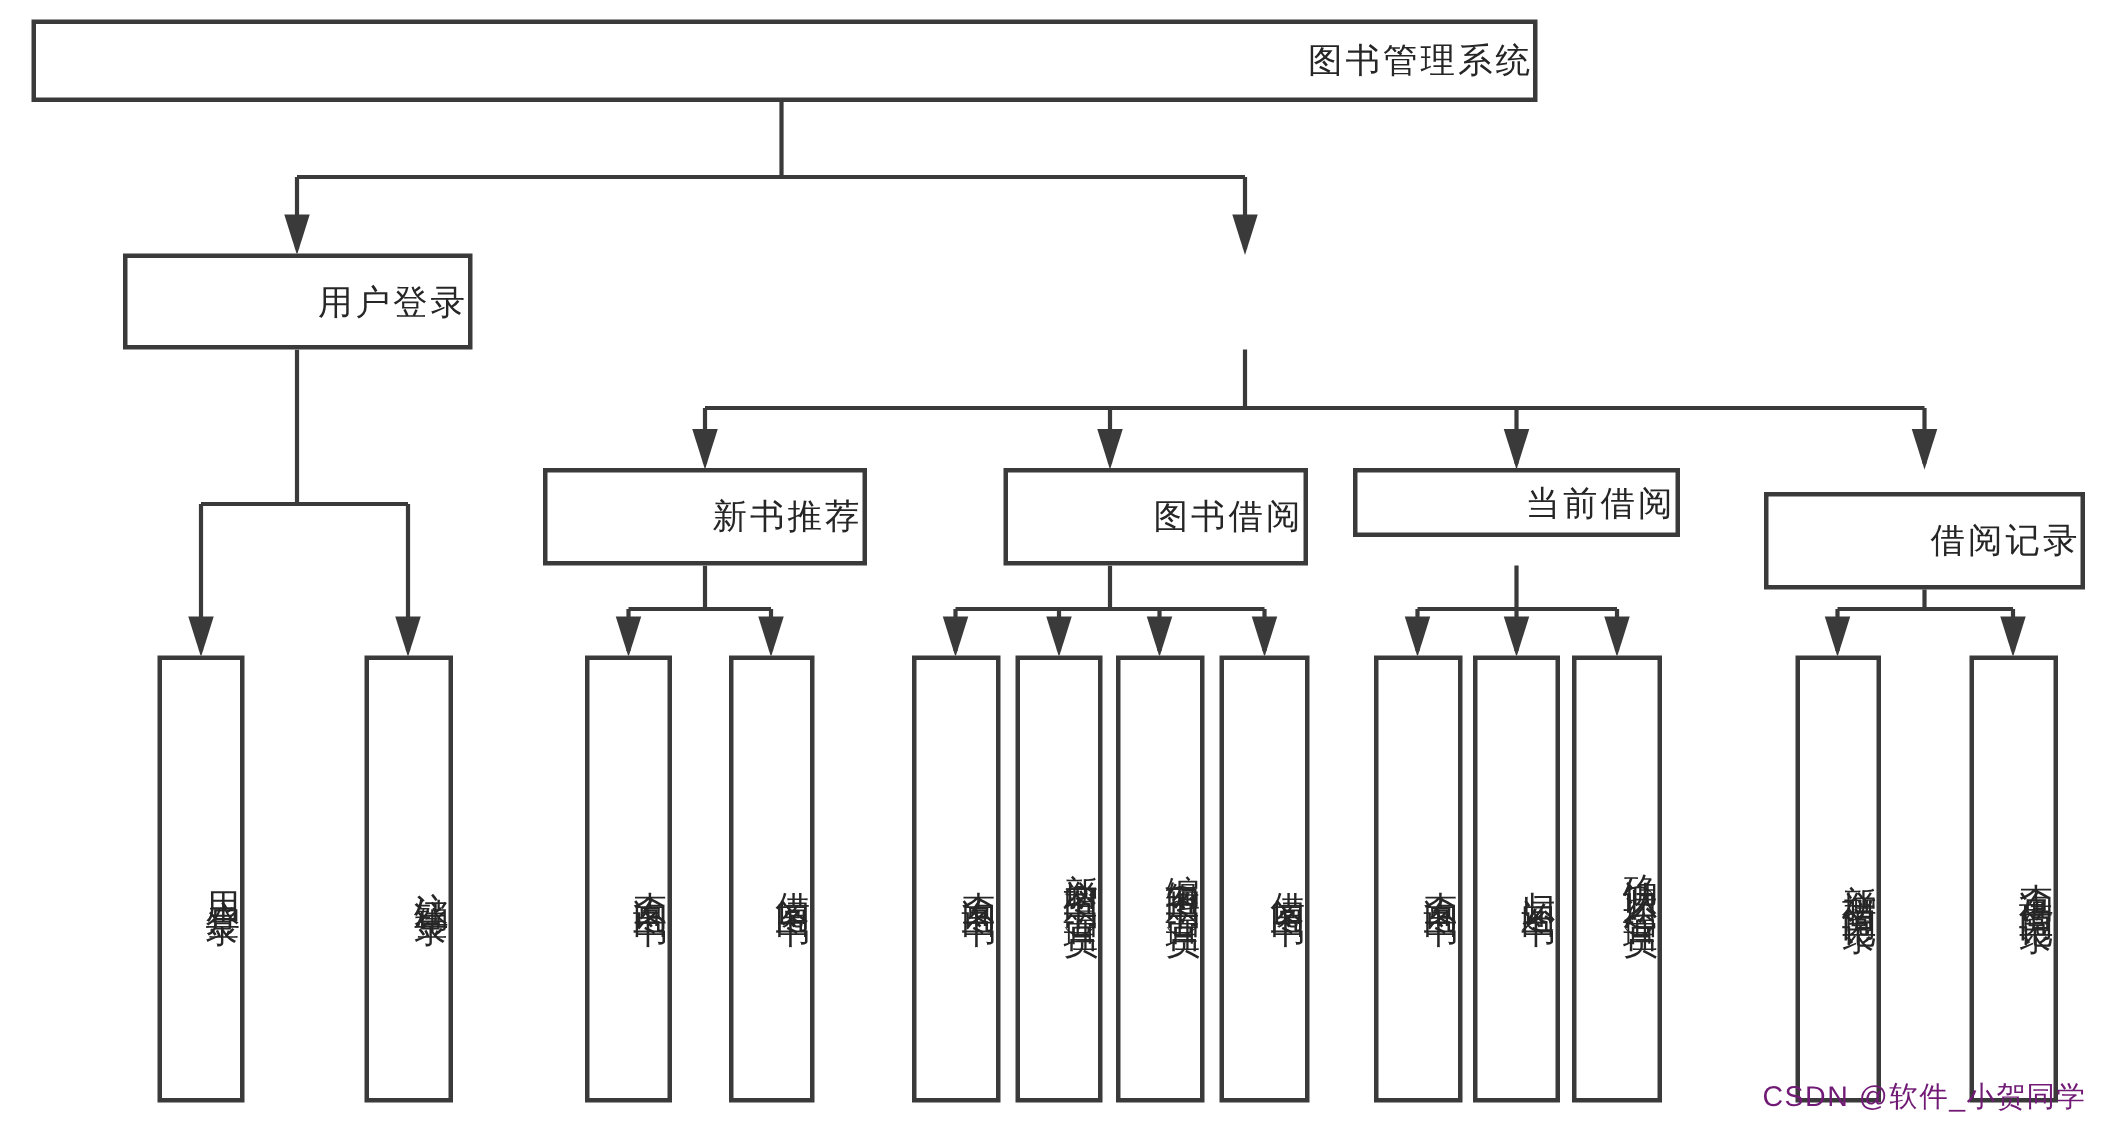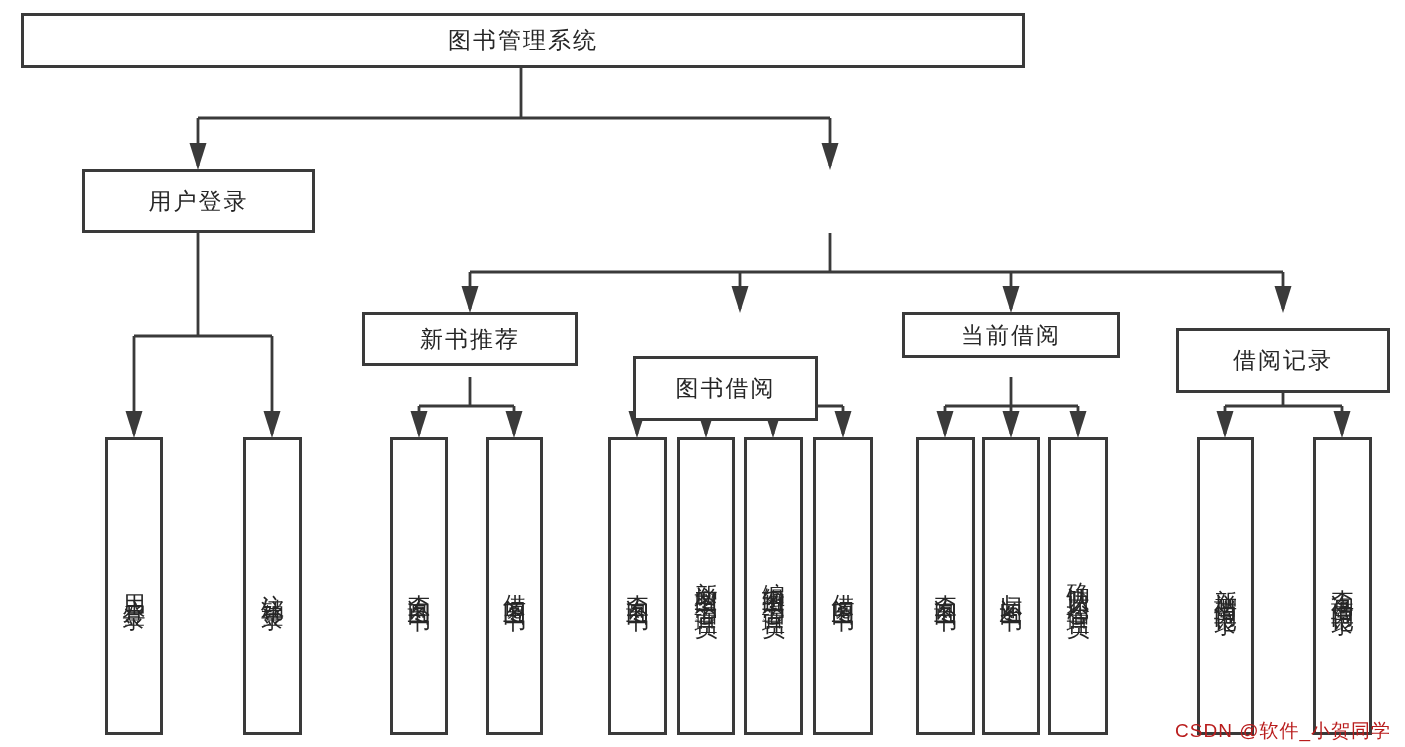--- a/index.html
+++ b/index.html
@@ -21,21 +21,21 @@
     top: 0;
     z-index: 1;
   }
   .box {
     position: absolute;
     box-sizing: border-box;
     border: 3px solid #3a3a3a;
     background: #ffffff;
     display: flex;
     align-items: center;
-    justify-content: center;
+    justify-content: flex-end;
     z-index: 2;
     color: #262626;
   }
   .h-label {
     font-size: 23px;
     letter-spacing: 2px;
     white-space: nowrap;
   }
   .v-label {
     writing-mode: vertical-rl;
@@ -44,21 +44,21 @@
     letter-spacing: 5px;
     line-height: 1;
     white-space: nowrap;
   }
   .watermark {
     position: absolute;
     right: 14px;
     bottom: 3px;
     font-size: 19px;
     letter-spacing: 1px;
-    color: #b91c1c;
+    color: #701a75;
     z-index: 5;
     white-space: nowrap;
   }
 </style>
 </head>
 <body>
 
 <div class="canvas">
 
   <svg id="connectors" width="1405" height="747" viewBox="0 0 1405 747">
@@ -85,24 +85,24 @@
     </svg>
 
   <div class="box" style="left:21px; top:13px; width:1004px; height:55px;">
     <span class="h-label">图书管理系统</span>
   </div>
 
   <div class="box" style="left:82px; top:169px; width:233px; height:64px;">
     <span class="h-label">用户登录</span>
   </div>
 
-  <div class="box" style="left:362px; top:312px; width:216px; height:54px;">
+  <div class="box" style="left:362px; top:312px; width:216px; height:65px;">
     <span class="h-label">新书推荐</span>
   </div>
-  <div class="box" style="left:633px; top:312px; width:185px; height:65px;margin-top:44px;">
+  <div class="box" style="left:669px; top:312px; width:203px; height:65px;">
     <span class="h-label">图书借阅</span>
   </div>
   <div class="box" style="left:902px; top:312px; width:218px; height:46px;">
     <span class="h-label">当前借阅</span>
   </div>
   <div class="box" style="left:1176px; top:328px; width:214px; height:65px;">
     <span class="h-label">借阅记录</span>
   </div>
 
   <div class="box" style="left:105px; top:437px; width:58px; height:298px;">

